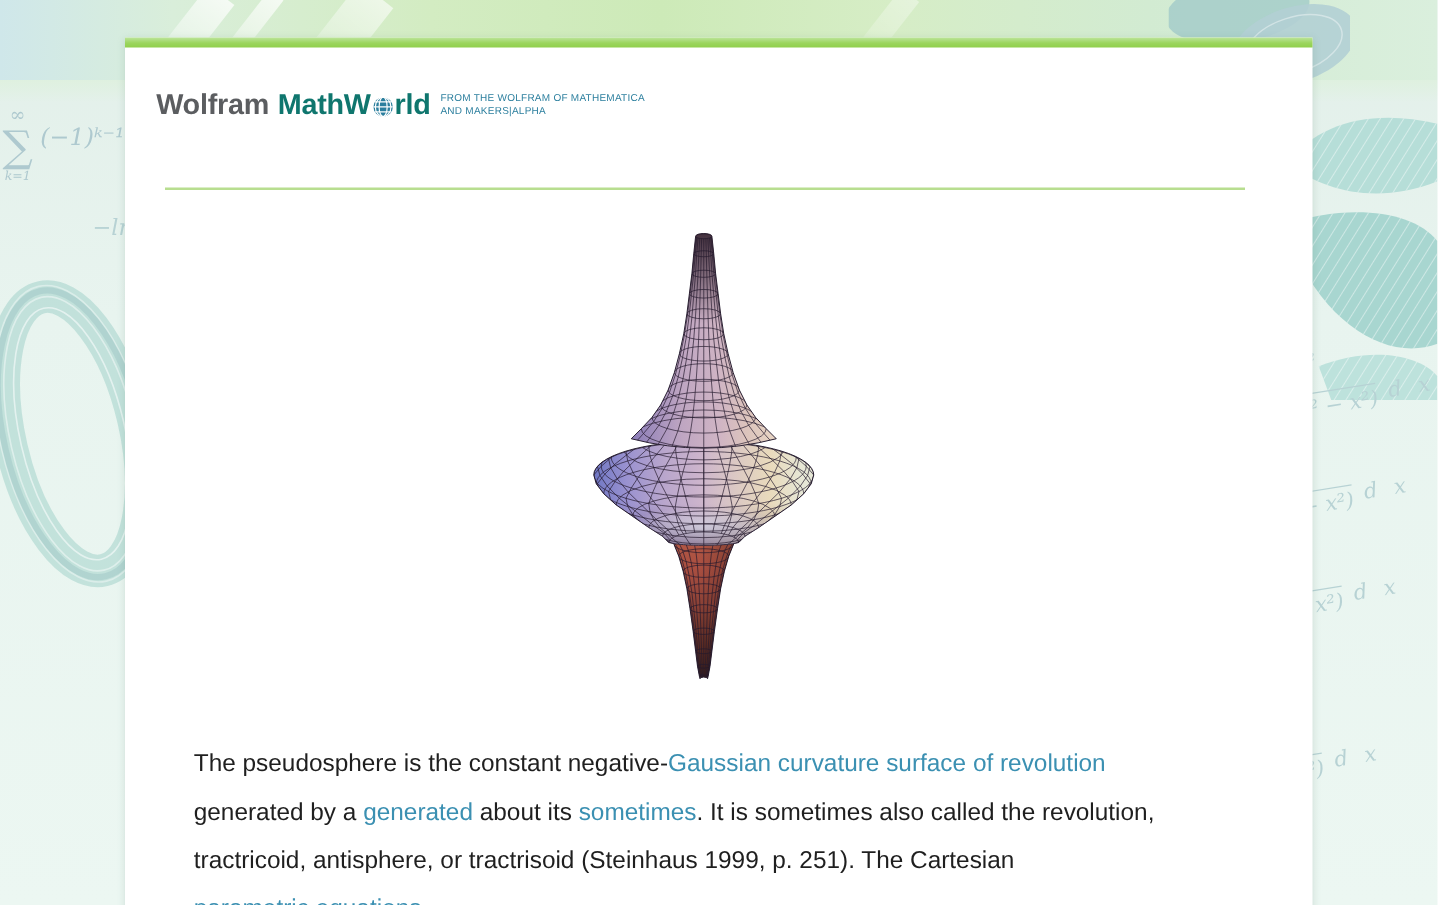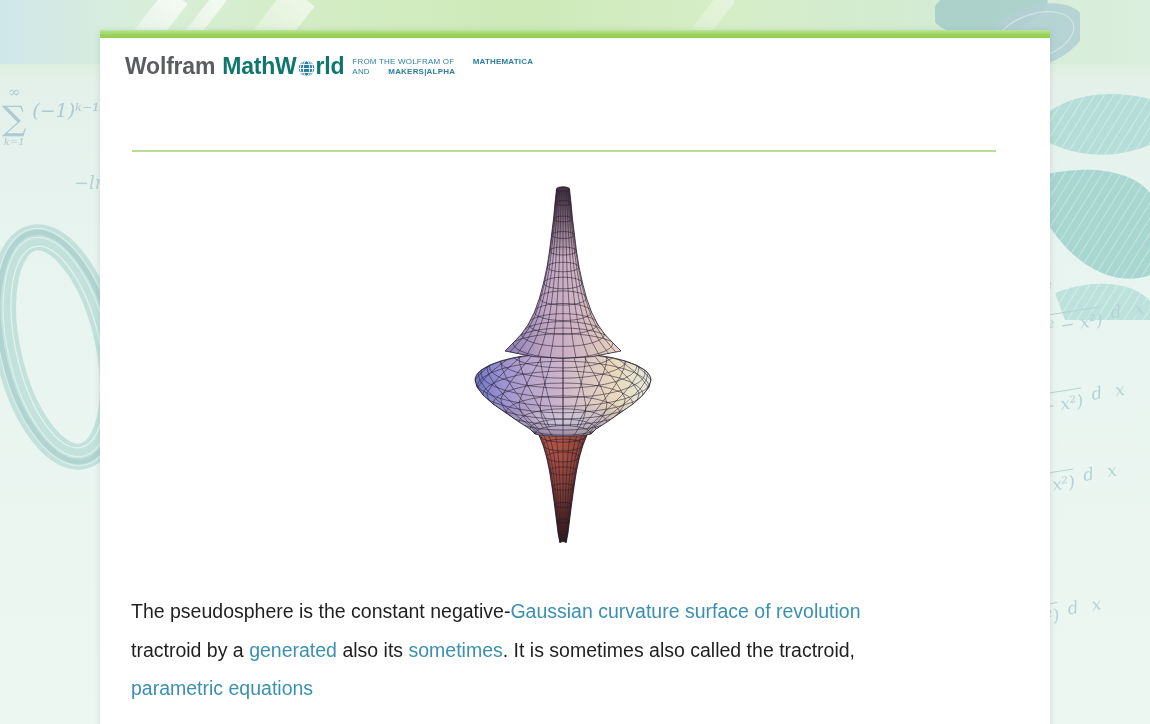--- a/index.html
+++ b/index.html
@@ -37,33 +37,33 @@
   .f-sum .sub { font-size:10px; }
   .f-sum .rhs { font-size:19px; margin-top:14px; }
   
   .card {
     position:absolute; z-index:2; left:100px; top:30px; width:950px; height:800px;
     background:#ffffff; box-shadow:0 1px 6px rgba(90,130,120,.22);
   }
   .green-bar { position:absolute; left:0; top:0; width:100%; height:8px;
     background:linear-gradient(180deg,#bce49a 0%,#9bd55e 55%,#90cf4c 100%); }
   
-  .logo { position:absolute; left:25px; top:23px; display:flex; align-items:flex-start; }
+  .logo { position:absolute; left:25px; top:40px; display:flex; align-items:flex-start; }
   .logo .wolfram { font-size:23px; font-weight:600; color:#5b5d60; letter-spacing:-.2px; }
   .logo .mathworld { font-size:23px; font-weight:600; color:#0f766e; letter-spacing:-.2px; margin-left:7px; display:inline-flex; align-items:center; }
   .globe { width:17px; height:17px; margin:3px 1px 0; }
   .tagline { margin-left:8px; margin-top:4px; color:#2c7f9e; font-size:8px; line-height:9.5px; letter-spacing:.2px; }
-  .tagline b { font-weight:700;margin-left:16px; }
+  .tagline b { font-weight:400; }
   .page-title { position:absolute; left:30px; top:57px; font-size:43px; font-weight:500; color:#3a80a0; letter-spacing:-.5px; }
   .green-rule { position:absolute; left:32px; top:120px; width:864px; height:2px; background:#b8de90; }
   
   .figure { position:absolute; left:368px; top:147px; width:194px; height:372px; }
   
   .para { position:absolute; left:31px; top:562px; width:850px; font-size:19.5px; line-height:38.5px; color:#1f1f1f; }
-  .para-line { white-space:pre-wrap; }
+  .para-line { white-space:pre-wrap;margin-left:24px; }
   .para a.link { color:#3b90b2; text-decoration:none; cursor:pointer; }
 </style>
 </head>
 <body>
 
 <div class="bg-band">
   <div class="streak s1"></div>
   <div class="streak s2"></div>
   <div class="streak s3"></div>
   <div class="streak s4"></div>
@@ -294,16 +294,17 @@
           <polyline points="98.3,13.7 99.0,28.1 99.8,44.5 100.8,61.0 101.8,77.5 103.0,94.2 104.8,111.1 106.8,127.1 109.3,142.4 112.3,156.0 115.8,167.8 120.0,179.0 124.0,189.1"></polyline>
           <polyline points="99.6,13.4 100.7,27.7 101.7,44.0 103.1,60.4 104.5,76.9 106.3,93.4 108.8,110.1 111.6,126.0 115.2,141.0 119.4,154.3 124.3,165.8 130.4,176.6 136.0,186.3"></polyline>
           <polyline points="100.6,13.0 101.9,27.2 103.2,43.4 105.0,59.7 106.7,76.0 108.9,92.4 111.9,108.9 115.4,124.5 119.7,139.3 124.9,152.2 130.9,163.2 138.3,173.5 145.2,182.7"></polyline>
           <polyline points="101.3,12.5 102.7,26.6 104.2,42.7 106.1,58.9 108.0,75.0 110.5,91.2 113.8,107.5 117.7,122.8 122.5,137.2 128.3,149.7 135.1,160.2 143.3,169.9 151.0,178.5"></polyline>
         </g>
     </svg>
   </div>
 
   <div class="para">
       <div class="para-line"><span>The pseudosphere is the constant negative-</span><a class="link">Gaussian curvature</a><span> </span><a class="link">surface of revolution</a></div>
-      <div class="para-line"><span>tractroid by a </span><a class="link">generated</a><span> also its </span><a class="link">sometimes</a><span>. It is sometimes also called the tractroid,</span></div>
+      <div class="para-line"><span>generated by a </span><a class="link">generated</a><span> about its </span><a class="link">sometimes</a><span>. It is sometimes also called the revolution,</span></div>
+      <div class="para-line"><span>tractricoid, antisphere, or tractrisoid (Steinhaus 1999, p. 251). The Cartesian</span></div>
       <div class="para-line"><a class="link">parametric equations</a></div>
     </div>
 </div>
 
 </body></html>

